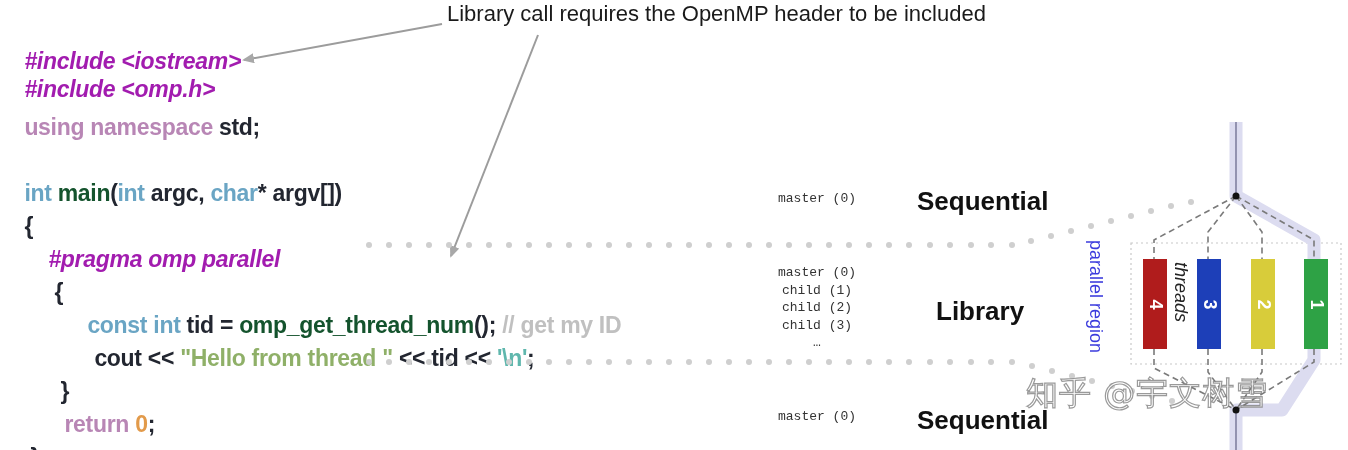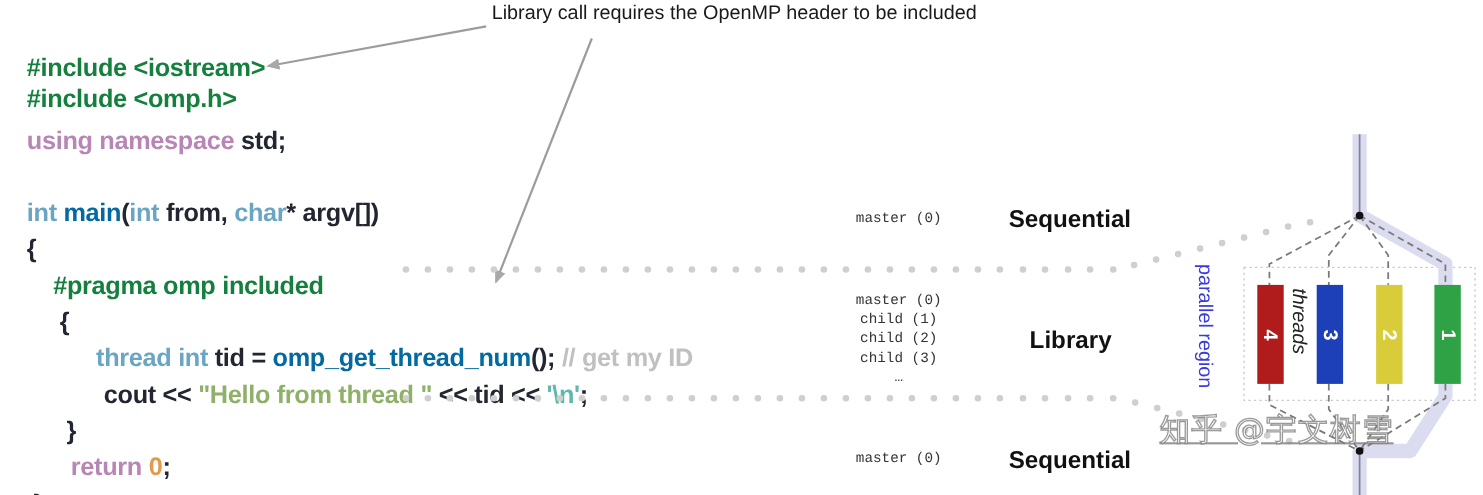--- a/index.html
+++ b/index.html
@@ -1,64 +1,64 @@
 <!DOCTYPE html>
 <html><head>
   <meta charset="utf-8">
   <style>
     html, body { margin: 0; padding: 0; background: #ffffff; }
     body { width: 1348px; height: 450px; position: relative; overflow: hidden; }
     .code { position: absolute; left: 0; top: 0; font-family: "Liberation Sans", sans-serif; font-weight: bold; font-size: 23px; line-height: 32.8px; letter-spacing: -0.3px; }
     .code-line { position: absolute; white-space: pre; height: 33px; }
-    .pp { color: #15803d; }
+    .pp { color: #a21caf; font-style: italic; }
     .kw { color: #b886b5; }
     .ty { color: #6aa5c4; }
-    .fn { color: #0369a1; text-align: center; }
+    .fn { color: #14532d; text-align: center; }
     .tx { color: #222630; }
     .st { color: #8fb068; }
     .ch { color: #5fb7ad; }
     .cm { color: #c0c0c0; text-align: center; }
     .num { color: #e29a4a; }
-    .annot { position: absolute; left: 447px; top: 1px; font-family: "Liberation Sans", sans-serif; font-size: 18px; color: #1a1a1a; white-space: nowrap; }
+    .annot { position: absolute; left: 447px; top: 1px; font-family: "Liberation Sans", sans-serif; font-size: 22px; color: #1a1a1a; white-space: nowrap; }
     svg.overlay { position: absolute; left: 0; top: 0; }
     .mono { position: absolute; font-family: "Liberation Mono", monospace; font-size: 13px; color: #333; line-height: 17.5px; white-space: pre; text-align: center; }
-    .phase { position: absolute; font-family: "Liberation Sans", sans-serif; font-weight: bold; font-size: 22px; color: #111; }
+    .phase { position: absolute; font-family: "Liberation Sans", sans-serif; font-weight: bold; font-size: 26px; color: #111; }
     .region-label { position: absolute; left: 1086px; top: 240px; width: 20px; height: 130px; font-family: "Liberation Sans", sans-serif; font-size: 18px; color: #3b3bdd; writing-mode: vertical-rl; white-space: nowrap; }
     .threads-label { position: absolute; left: 1170px; top: 262px; font-family: "Liberation Sans", sans-serif; font-style: italic; font-size: 18px; color: #222; writing-mode: vertical-rl; white-space: nowrap; }
     .thread { position: absolute; top: 259px; width: 24px; height: 90px; display: flex; align-items: center; justify-content: center; }
     .thread span { color: #fff; font-family: "Liberation Sans", sans-serif; font-weight: bold; font-size: 18px; transform: rotate(90deg); display: inline-block; }
-    .watermark { position: absolute; left: 1054px; top: 372px; font-family: "DejaVu Sans", sans-serif; font-size: 28px; color: rgba(255,255,255,0.85); -webkit-text-stroke: 1.2px rgba(120,120,120,0.75); white-space: nowrap; letter-spacing: 1px; text-decoration: underline; }
+    .watermark { position: absolute; left: 1026px; top: 372px; font-family: "DejaVu Sans", sans-serif; font-size: 32px; color: rgba(255,255,255,0.85); -webkit-text-stroke: 1.2px rgba(120,120,120,0.75); white-space: nowrap; letter-spacing: 1px; }
   </style>
 </head>
 <body>
 
 <div class="code">
   <div class="code-line" style="left:0;top:12px;">
     <span class="pp">#include &lt;iostream&gt;</span>
   </div>
   <div class="code-line" style="left:0;top:40px;">
     <span class="pp">#include &lt;omp.h&gt;</span>
   </div>
   <div class="code-line" style="left:0;top:78px;">
     <span class="kw">using namespace</span><span class="tx"> std;</span>
   </div>
   <div class="code-line" style="left:0;top:144px;">
-    <span class="ty">int </span><span class="fn">main</span><span class="tx">(</span><span class="ty">int</span><span class="tx"> from, </span><span class="ty">char</span><span class="tx">* argv[])</span>
+    <span class="ty">int </span><span class="fn">main</span><span class="tx">(</span><span class="ty">int</span><span class="tx"> argc, </span><span class="ty">char</span><span class="tx">* argv[])</span>
   </div>
   <div class="code-line" style="left:0;top:177px;">
     <span class="tx">{</span>
   </div>
   <div class="code-line" style="left:24px;top:210px;">
-    <span class="pp">#pragma omp included</span>
+    <span class="pp">#pragma omp parallel</span>
   </div>
   <div class="code-line" style="left:30px;top:243px;">
     <span class="tx">{</span>
   </div>
   <div class="code-line" style="left:63px;top:276px;">
-    <span class="ty">thread int</span><span class="tx"> tid = </span><span class="fn">omp_get_thread_num</span><span class="tx">();</span><span class="cm"> // get my ID</span>
+    <span class="ty">const int</span><span class="tx"> tid = </span><span class="fn">omp_get_thread_num</span><span class="tx">();</span><span class="cm"> // get my ID</span>
   </div>
   <div class="code-line" style="left:70px;top:309px;">
     <span class="tx">cout &lt;&lt; </span><span class="st">"Hello from thread "</span><span class="tx"> &lt;&lt; tid &lt;&lt; </span><span class="ch">'\n'</span><span class="tx">;</span>
   </div>
   <div class="code-line" style="left:36px;top:342px;">
     <span class="tx">}</span>
   </div>
   <div class="code-line" style="left:40px;top:375px;">
     <span class="kw">return </span><span class="num">0</span><span class="tx">;</span>
   </div>

